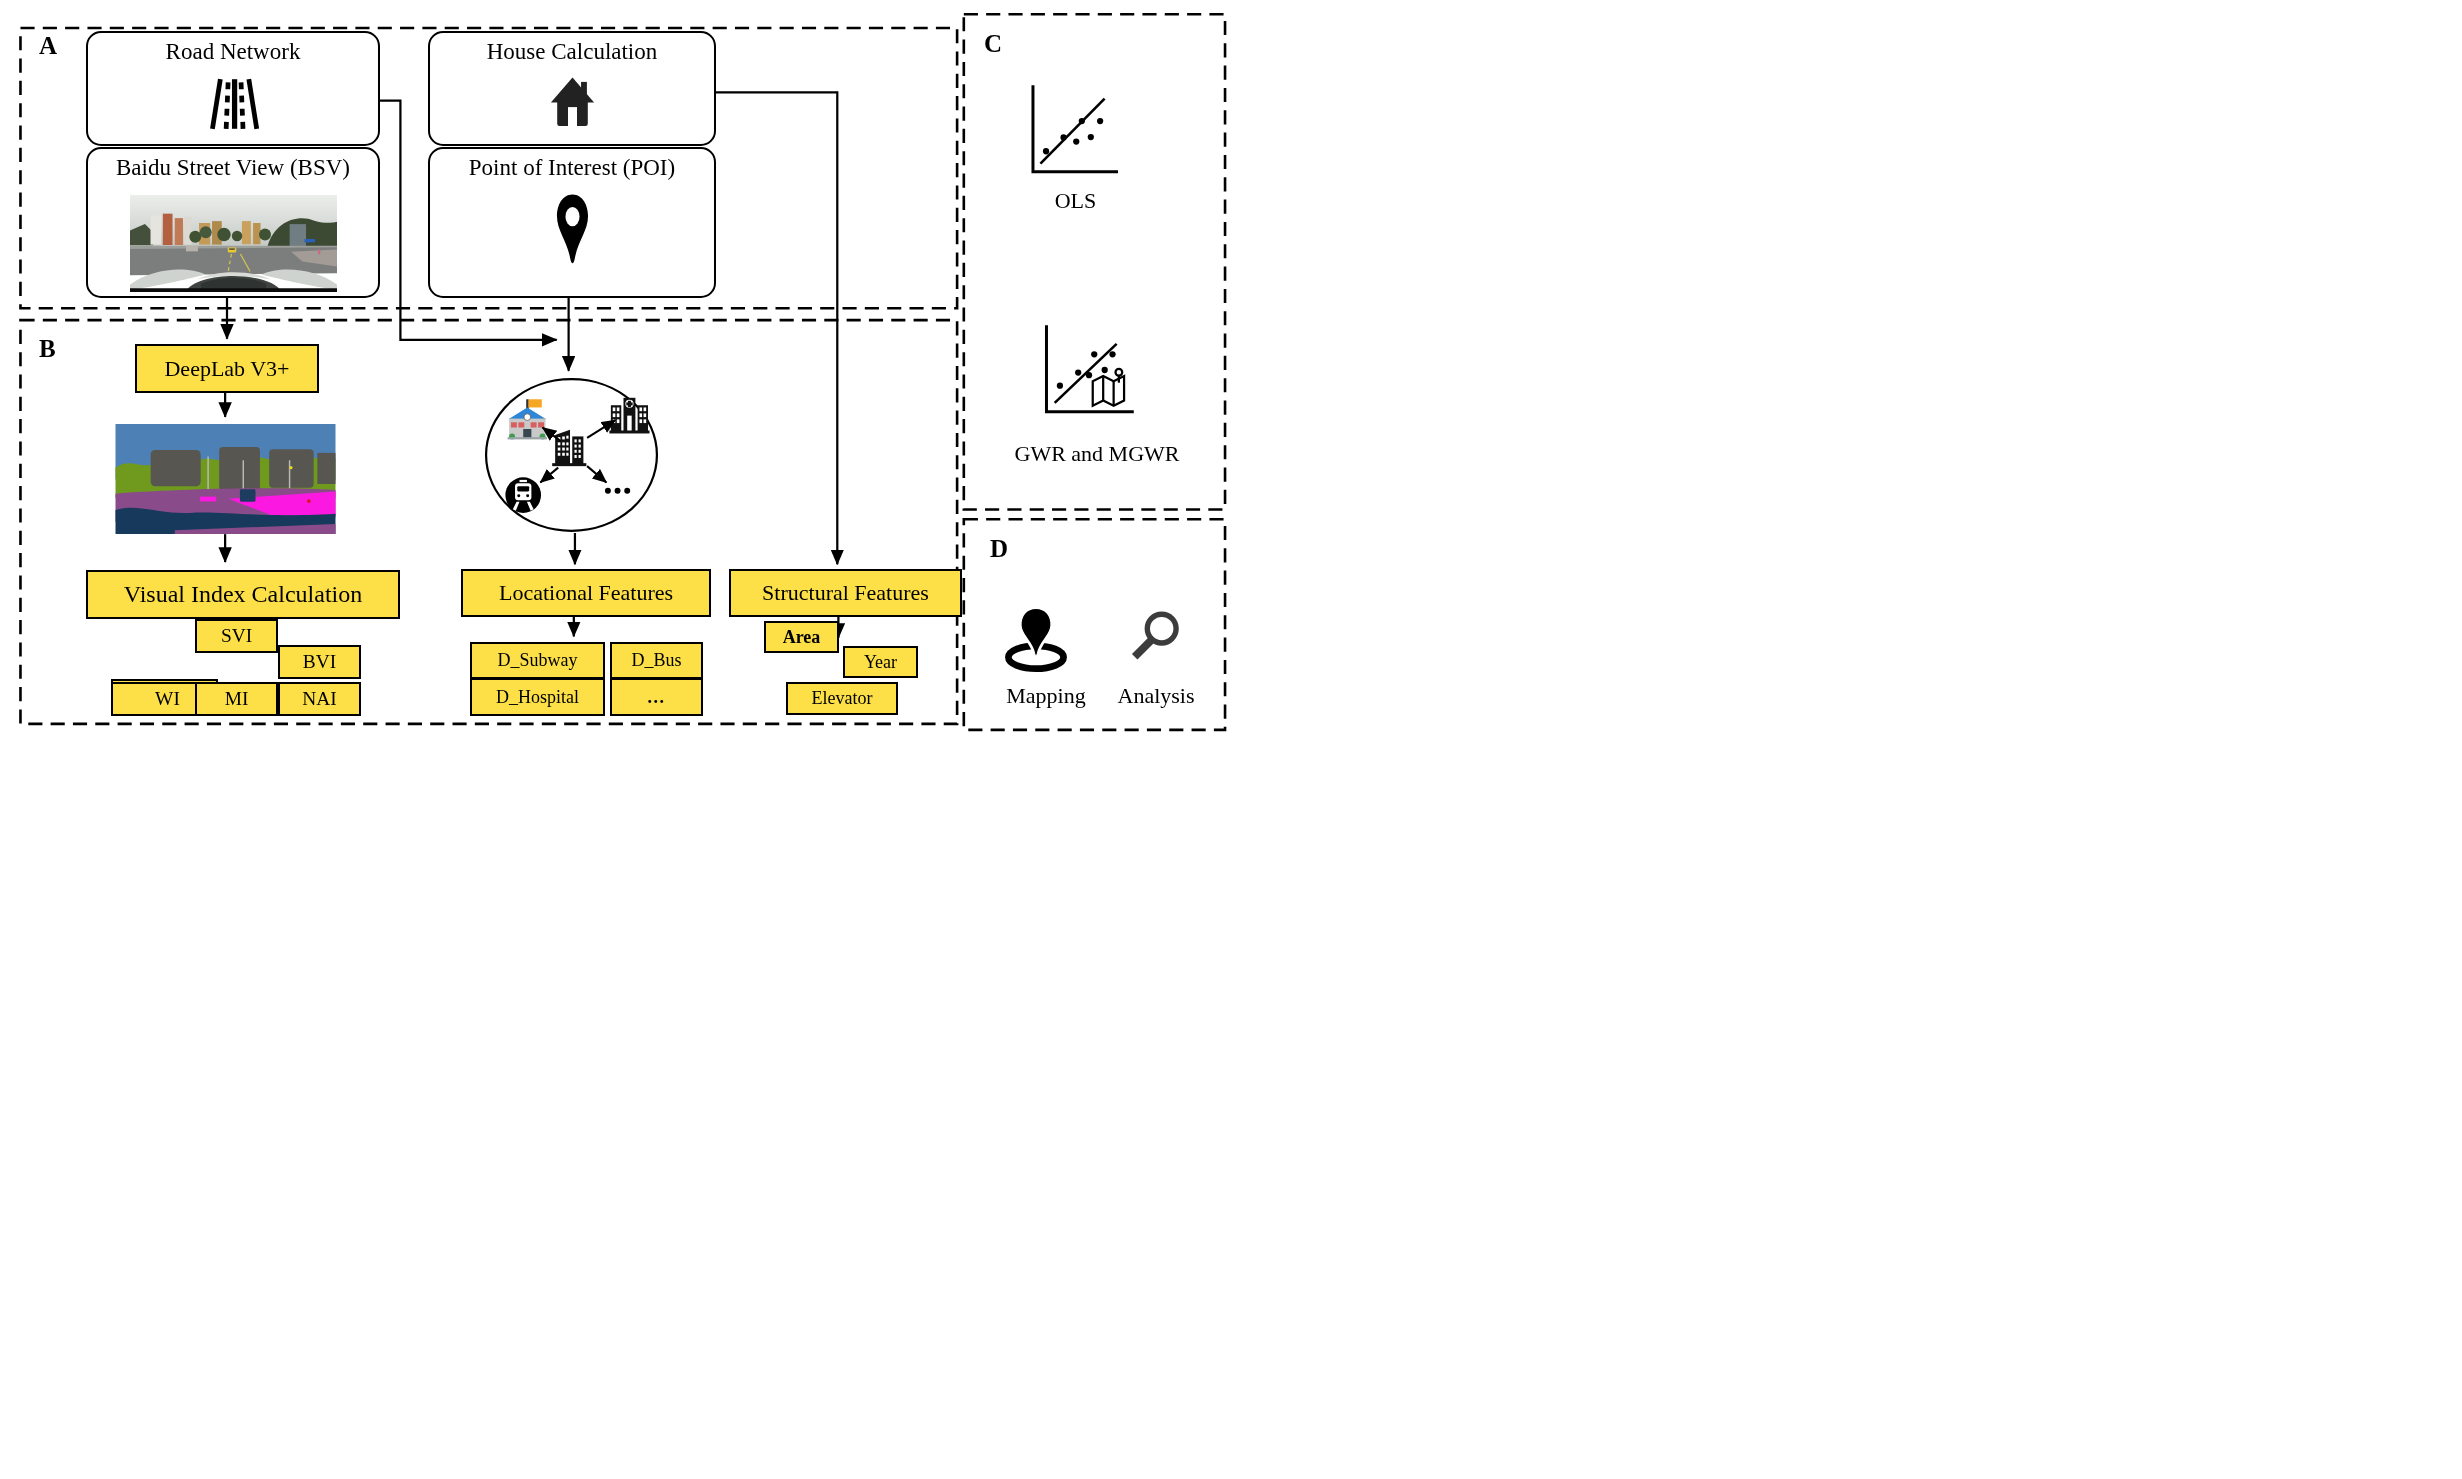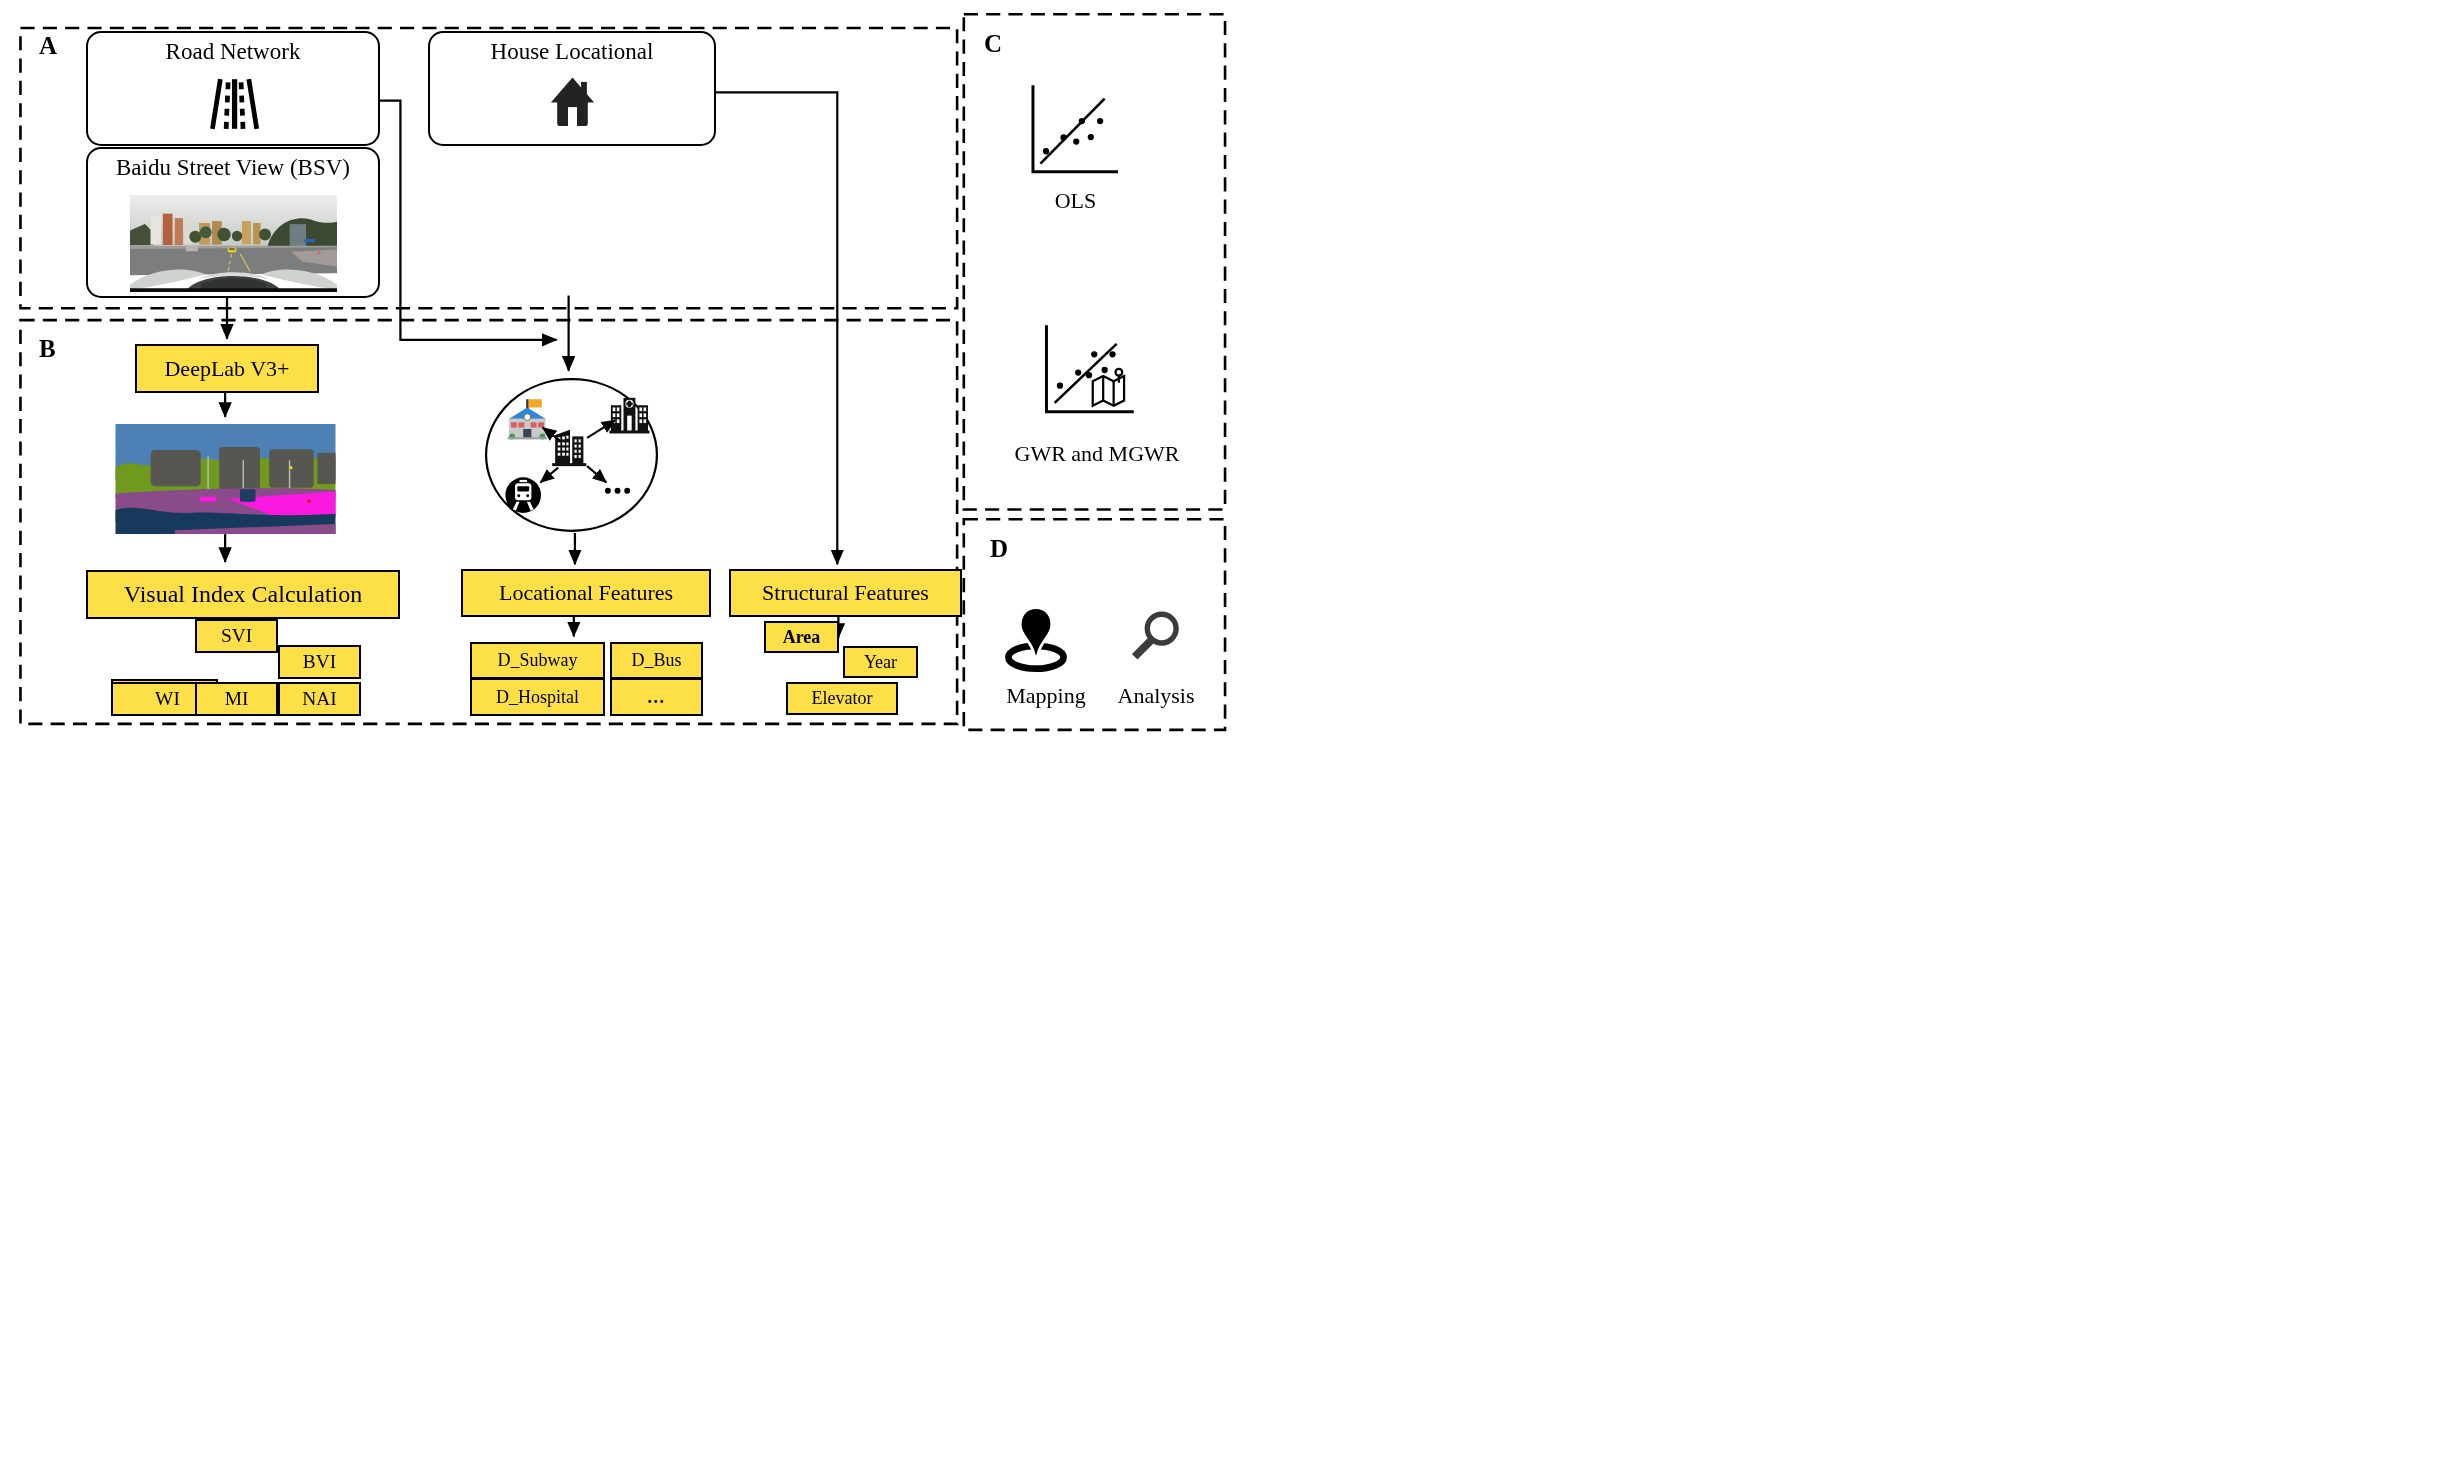--- a/index.html
+++ b/index.html
@@ -58,21 +58,21 @@
     <svg class="abs" style="left:116px;top:37px;" width="58" height="68" viewBox="0 0 110 100">
       <line x1="16" y1="97" x2="31" y2="3" stroke="#000" stroke-width="9"></line>
       <line x1="42" y1="97" x2="46" y2="3" stroke="#000" stroke-width="9" stroke-dasharray="13 12"></line>
       <line x1="58" y1="97" x2="58" y2="3" stroke="#000" stroke-width="10"></line>
       <line x1="74" y1="97" x2="70" y2="3" stroke="#000" stroke-width="9" stroke-dasharray="13 12"></line>
       <line x1="100" y1="97" x2="85" y2="3" stroke="#000" stroke-width="9"></line>
     </svg>
   </div>
 
   <div class="rbox" style="left:428px;top:30.5px;width:284px;height:111px;">
-    <div class="btitle">House Locational</div>
+    <div class="btitle">House Calculation</div>
     <svg class="abs" style="left:120px;top:37px;" width="45" height="67" viewBox="0 0 100 120">
       <rect x="69" y="12" width="13" height="30" fill="#222"></rect>
       <polygon points="50,2 98,58 2,58" fill="#222"></polygon>
       <rect x="16" y="52" width="68" height="58" rx="5" fill="#222"></rect>
       <rect x="40" y="68" width="20" height="42" fill="#fff"></rect>
     </svg>
   </div>
 
   <div class="rbox" style="left:86px;top:147px;width:290px;height:147px;">
     <div class="btitle">Baidu Street View (BSV)</div>
@@ -112,20 +112,27 @@
       <rect x="504" y="146" width="6" height="13" fill="#c86a8a"></rect>
       <path d="M0,240 C60,196 152,190 202,213 C152,226 60,247 0,254 Z" fill="#cfd3cf"></path>
       <path d="M555,240 C495,196 403,190 353,213 C403,226 495,247 555,254 Z" fill="#cfd3cf"></path>
       <path d="M178,227 C230,200 325,200 377,227 C325,214 230,214 178,227 Z" fill="#d8dbd7"></path>
       <path d="M148,260 C180,203 375,203 407,260 Z" fill="#3f4442"></path>
       <path d="M190,238 C240,216 315,216 365,238 L365,260 L190,260 Z" fill="#2f3433"></path>
       <rect x="0" y="250" width="555" height="10" fill="#0b0b0b"></rect>
     </svg>
   </div>
 
+  <div class="rbox" style="left:428px;top:147px;width:284px;height:147px;">
+    <div class="btitle">Point of Interest (POI)</div>
+    <svg class="abs" style="left:124px;top:42px;" width="37" height="95" viewBox="0 0 100 250">
+      <path d="M50 6 C22 6 8 36 8 64 C8 104 36 132 44 180 C47 196 53 196 56 180 C64 132 92 104 92 64 C92 36 78 6 50 6 Z" fill="#000"></path>
+      <ellipse cx="50" cy="66" rx="19" ry="26" fill="#fff"></ellipse>
+    </svg>
+  </div>
 
   <div class="sbox thick" style="left:135px;top:344px;width:180px;height:45px;">
     <span class="btxt">DeepLab V3+</span>
   </div>
 
   <svg class="abs" style="left:115px;top:424px;" width="221" height="110" viewBox="0 0 594 297">
     <rect x="0" y="0" width="594" height="150" fill="#4d80b4"></rect>
     <path d="M0,200 L0,118 C40,88 70,125 110,105 C150,85 180,120 220,100 C260,80 300,115 340,95 C380,75 420,110 460,90 C500,70 540,105 594,92 L594,200 Z" fill="#6f9a1e"></path>
     <rect x="95" y="70" width="135" height="98" rx="12" fill="#575650"></rect>
     <rect x="280" y="62" width="110" height="118" rx="10" fill="#575650"></rect>

